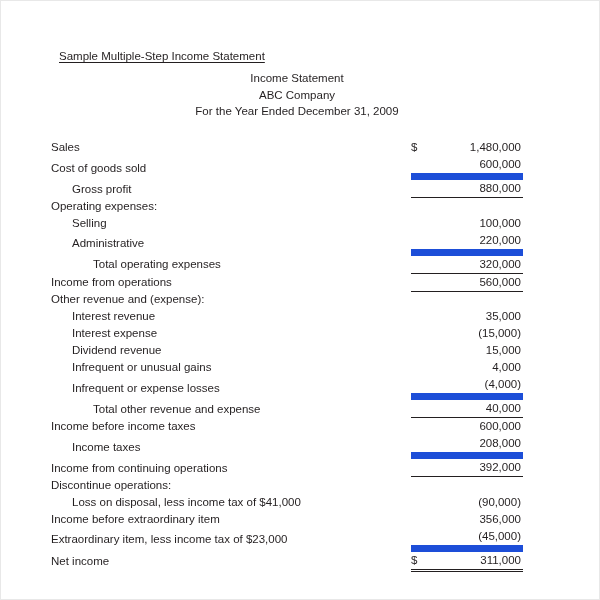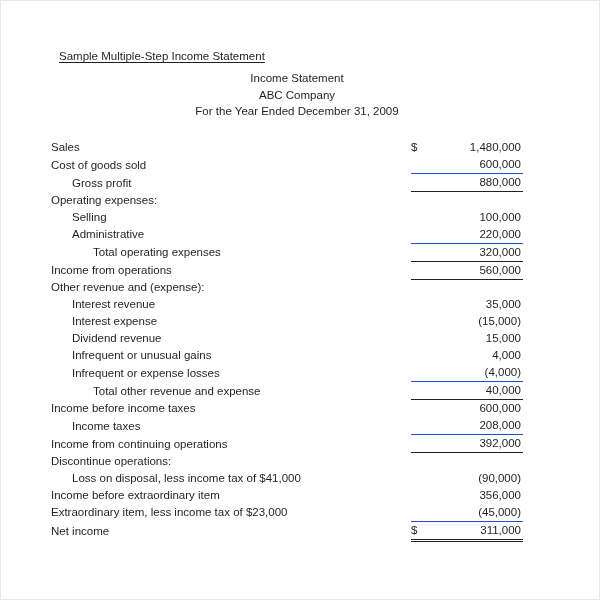--- a/index.html
+++ b/index.html
@@ -85,21 +85,21 @@
     text-align: left;
     padding-left: 0px;
   }
   td.amt {
     width: 88px;
     text-align: right;
     padding-right: 2px;
   }
 
   
-  td.cur.rule-top, td.amt.rule-top { border-top: 1px solid #1d4ed8; }
+  td.cur.rule-top, td.amt.rule-top { border-top: 7px solid #1d4ed8; }
   td.cur.rule-bottom, td.amt.rule-bottom { border-bottom: 1px solid #231f20; }
   td.cur.rule-double, td.amt.rule-double {
     border-bottom: 3px double #231f20;
   }
 </style>
 </head>
 <body>
 
 <div id="page">
   <div id="doc">

